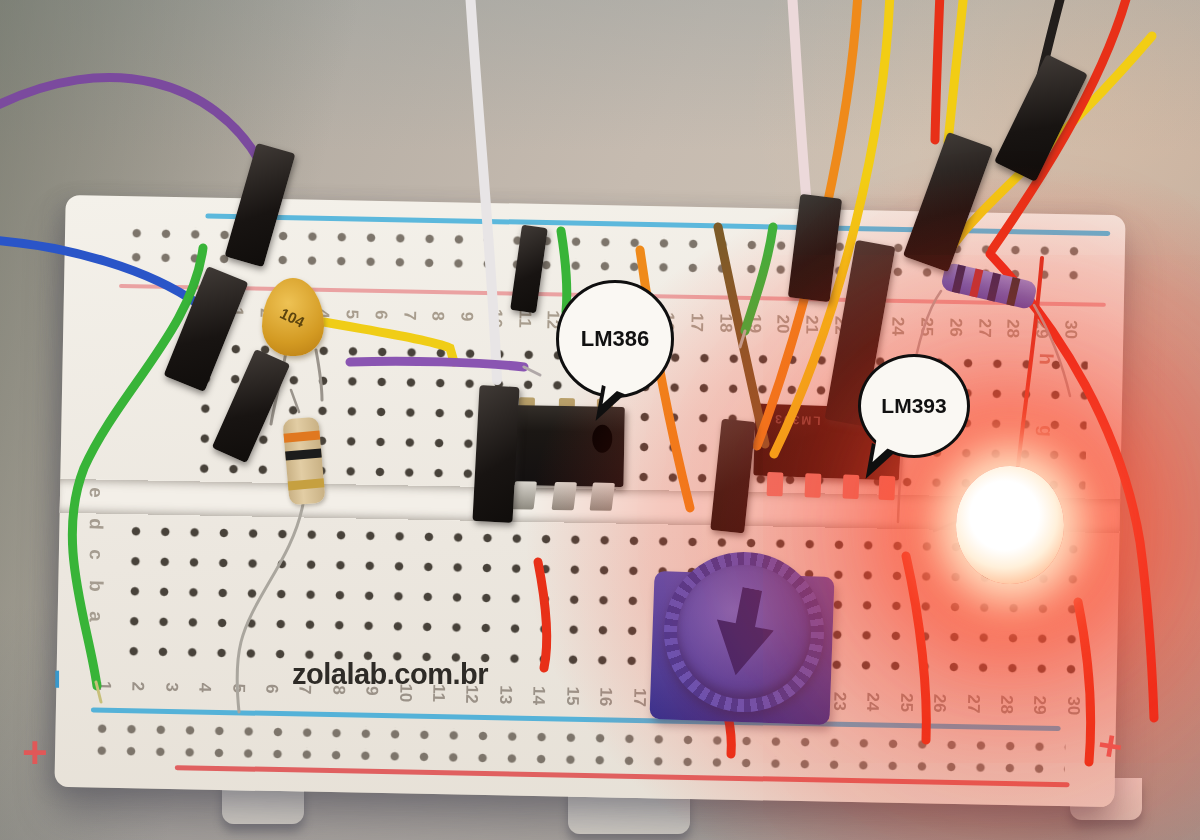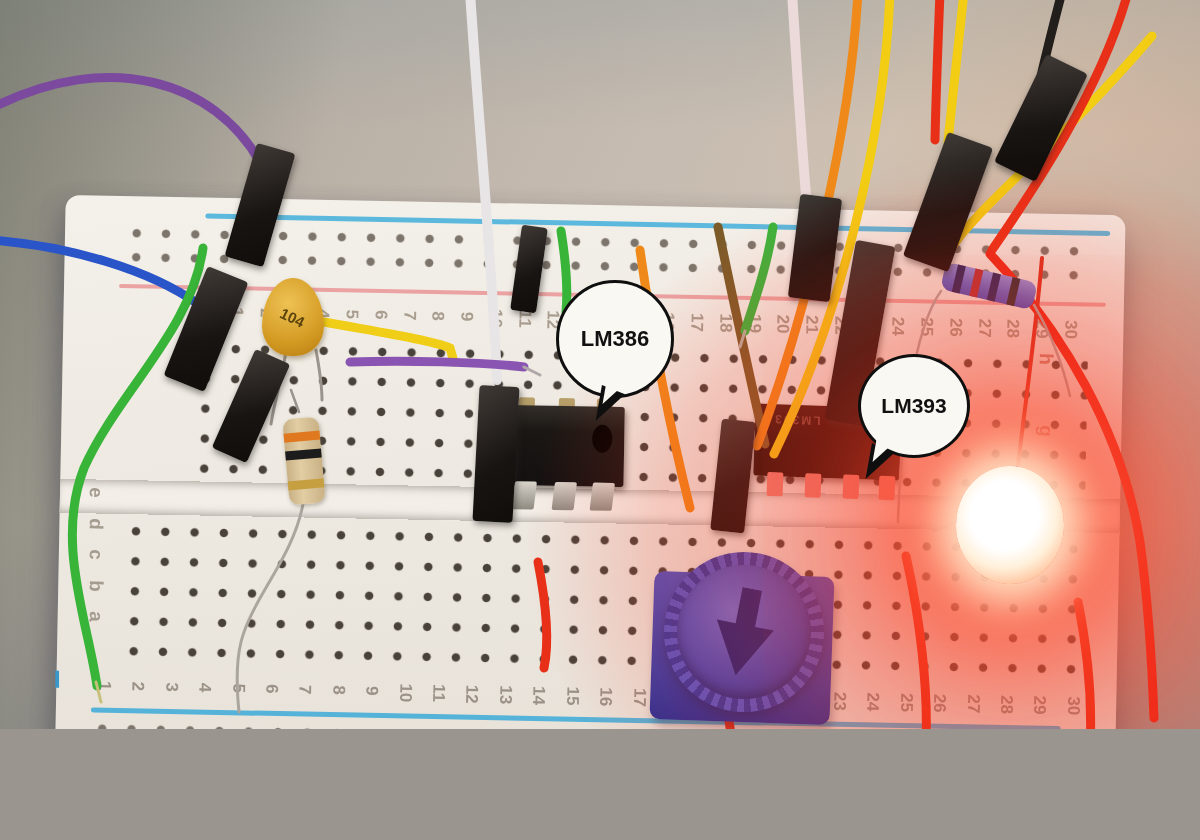--- a/index.html
+++ b/index.html
@@ -1,16 +1,16 @@
 <!DOCTYPE html>
 <html><head>
 <meta charset="utf-8">
 <style>
   html,body{margin:0;padding:0;background:#9a958e;font-family:"Liberation Sans","DejaVu Sans",sans-serif;}
-  .scene{position:relative;width:1200px;height:729px;overflow:hidden;
+  .scene{position:relative;width:1200px;height:840px;overflow:hidden;
     background:
       radial-gradient(520px 420px at 92% 12%, rgba(255,195,145,.20), rgba(255,195,145,0) 70%),
       linear-gradient(103deg, rgba(96,102,88,.55), rgba(96,102,88,0) 26%),
       linear-gradient(to bottom, rgba(148,158,158,.38), rgba(148,158,158,0) 18%, rgba(120,124,130,0) 72%, rgba(116,120,126,.40)),
       linear-gradient(115deg,#a8a29a 0%,#b7afa5 22%,#c6bbb0 45%,#ccc0b3 62%,#c4b2a4 82%,#b9ab9d 100%);}
   .foot{position:absolute;background:linear-gradient(#ece8e1,#d9d4cb);border-radius:0 0 12px 12px;box-shadow:0 8px 10px rgba(70,70,84,.45);z-index:5;}
   .board{position:absolute;left:60px;top:205px;width:1060px;height:592px;border-radius:14px;
     background:linear-gradient(175deg,#f4f1ea,#ece7df 55%,#e6e0d6);
     box-shadow:0 26px 38px rgba(64,64,78,.45), -8px 4px 18px rgba(80,80,92,.25);
     transform:rotate(1.1deg);z-index:10;}
@@ -266,14 +266,15 @@
     <span>LM386</span>
     <div class="tail-b" style="left:34px;bottom:-26px;"></div>
     <div class="tail-w" style="left:34px;bottom:-18px;"></div>
   </div>
   <div class="bubble" style="left:858px;top:354px;width:106px;height:98px;font-size:21px;">
     <span>LM393</span>
     <div class="tail-b" style="left:2px;bottom:-24px;"></div>
     <div class="tail-w" style="left:2px;bottom:-16px;"></div>
   </div>
 
+  <div class="watermark" style="left:292px;top:658px;">zolalab.com.br</div>
 
 </div>
 
 </body></html>

